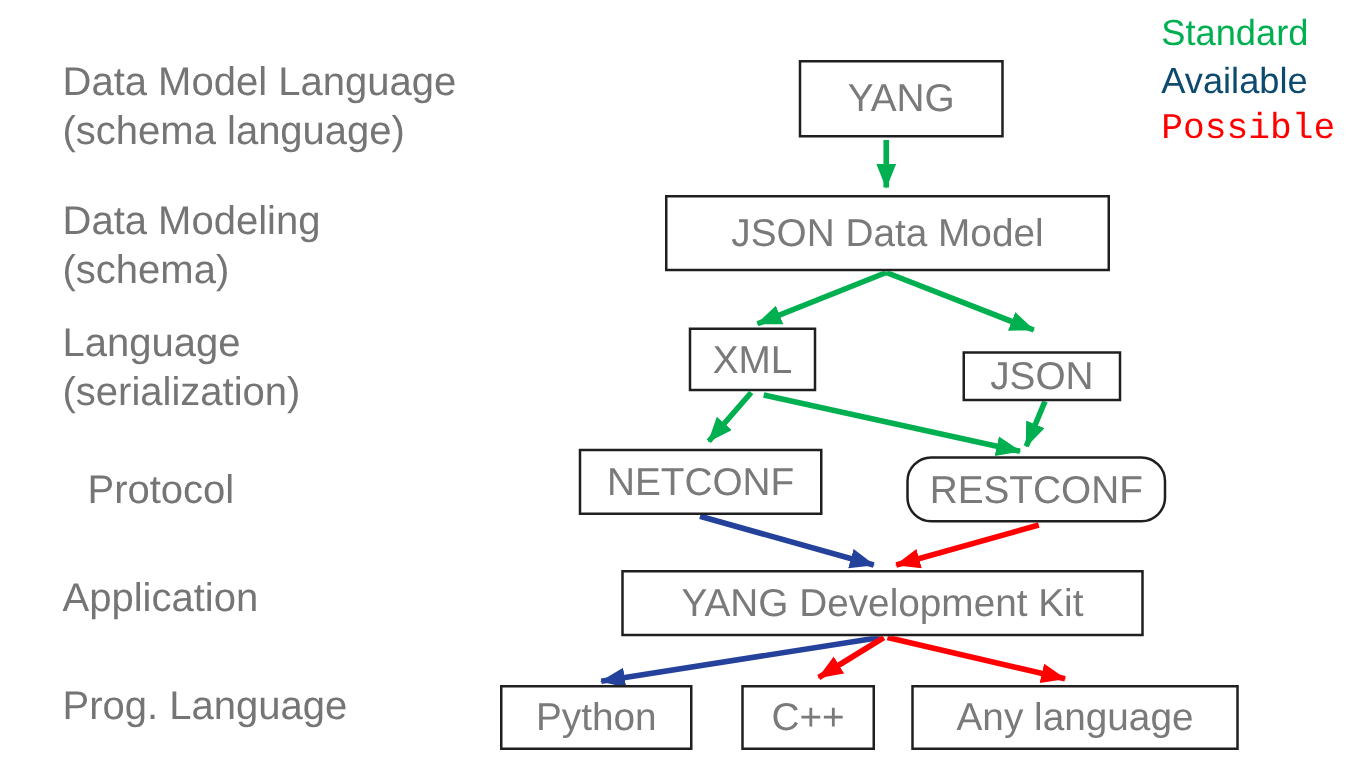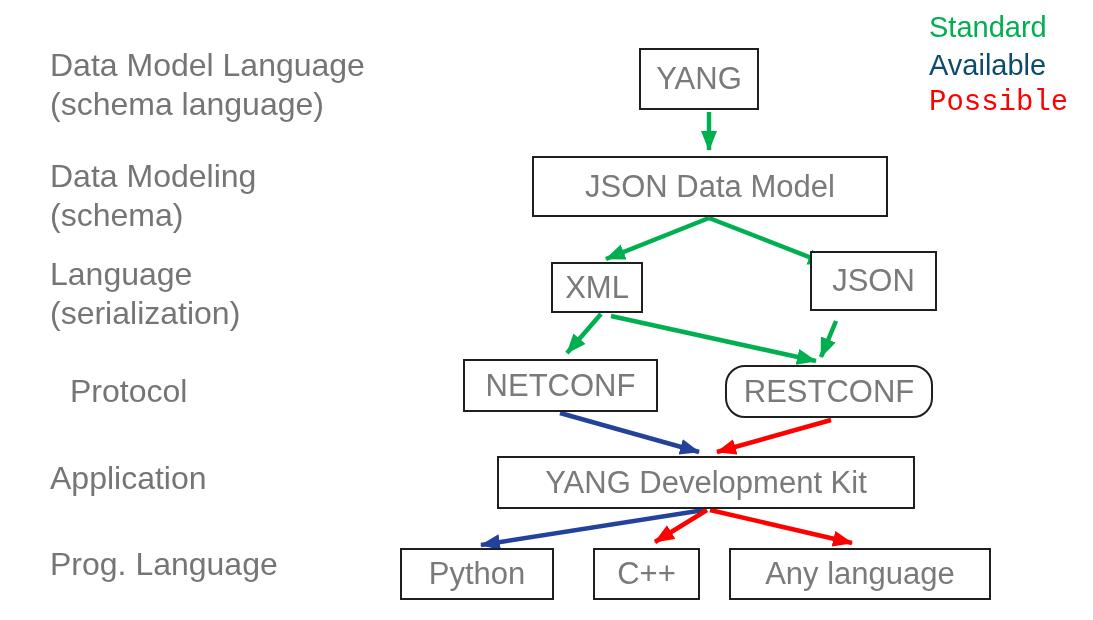--- a/index.html
+++ b/index.html
@@ -37,24 +37,24 @@
   }
   .legend{
     position:absolute;
     left:929px;top:8px;
     font-size:29px;
     line-height:38px;
     z-index:3;
   }
   .legend-item{white-space:nowrap;}
   
-  #n-yang        {left:639px;top:48px; width:120px;height:62px;}
+  #n-yang        {left:639px;top:48px; width:164px;height:62px;}
   #n-ydm         {left:532px;top:156px;width:356px;height:61px;}
-  #n-xml         {left:551px;top:262px;width:92px;height:51px;}
-  #n-json        {left:770px;top:251px;width:127px;height:60px;margin-left:40px;}
+  #n-xml         {left:551px;top:262px;width:102px;height:51px;}
+  #n-json        {left:770px;top:281px;width:127px;height:40px;}
   #n-netconf     {left:463px;top:359px;width:195px;height:53px;}
   #n-restconf    {left:725px;top:365px;width:208px;height:53px;border-radius:20px;}
   #n-ydk         {left:497px;top:456px;width:418px;height:53px;}
   #n-python      {left:400px;top:548px;width:154px;height:52px;}
   #n-cpp         {left:593px;top:548px;width:107px;height:52px;}
   #n-any         {left:729px;top:548px;width:262px;height:52px;}
   
   #r-0{top:46px;} #r-1{top:157px;} #r-2{top:255px;}
   #r-3{top:372px;margin-left:20px;} #r-4{top:459px;} #r-5{top:545px;}
 </style>

